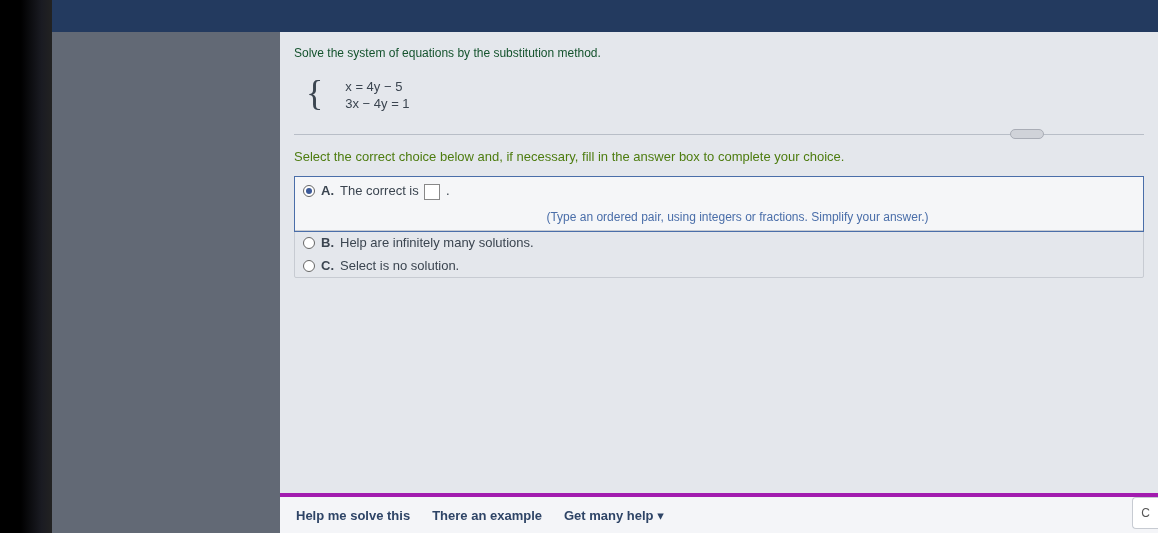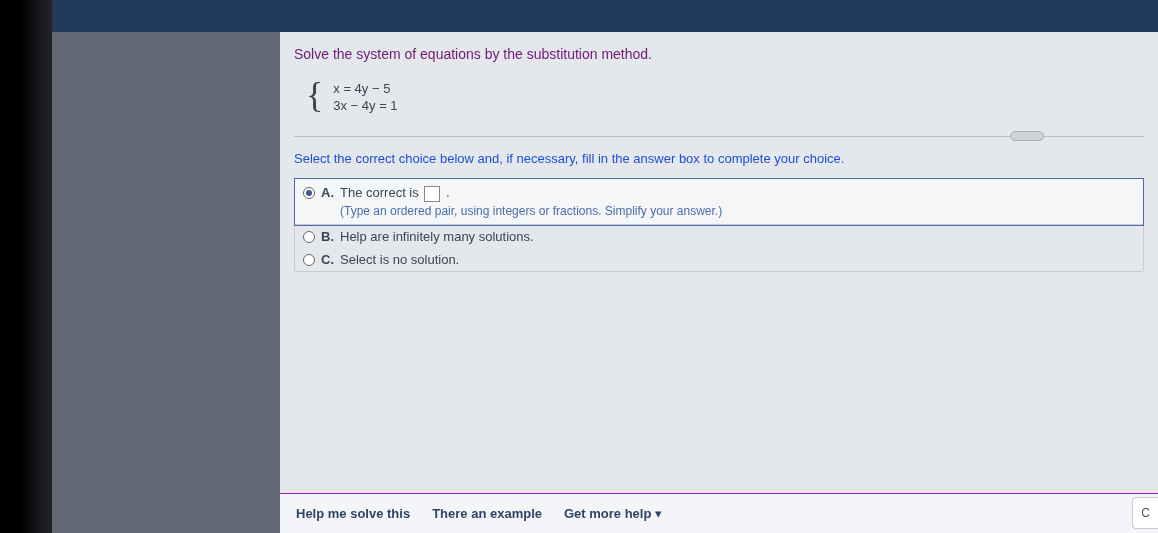--- a/index.html
+++ b/index.html
@@ -2,38 +2,38 @@
 <html><head>
   <meta charset="utf-8">
   <style>
     * { margin: 0; padding: 0; box-sizing: border-box; }
     body { font-family: Arial, Helvetica, sans-serif; background: #111; width: 1158px; height: 533px; position: relative; overflow: hidden; }
     .edge-left { position: absolute; left: 0; top: 0; width: 52px; height: 100%; background: linear-gradient(90deg,#000 40%, #1a1b22 80%, #222 100%); }
     .topbar { position: absolute; left: 52px; right: 0; top: 0; height: 32px; background: #233a5f; }
     .content { position: absolute; left: 280px; right: 0; top: 32px; bottom: 0; background: #e4e7ec; padding: 14px 0 0 0; }
     .left-gray { position: absolute; left: 52px; top: 32px; width: 228px; bottom:0; background:#626975; }
     .question-area { padding: 0 14px; }
-    .instr { color: #701a75; font-size: 14px; margin-bottom: 14px; }
+    .instr { color: #14532d; font-size: 12px; margin-bottom: 14px; }
     .eq-block { display: flex; align-items: center; margin: 0 0 18px 12px; color: #3b4550; font-size: 13px; }
     .brace { font-size: 36px; font-weight: 300; color: #3b4550; margin-right: 6px; font-family: 'Times New Roman', serif; position: relative; top: -2px;}
-    .eq-lines div { margin: 2px 4px; }
+    .eq-lines div { margin: 2px 16px; }
     .hr-wrap { position: relative; height: 1px; background: #b8bec7; margin: 10px 0 14px 0; }
     .slider-knob { position: absolute; right: 100px; top: -5px; width: 34px; height: 10px; border-radius: 5px; background: #d0d3d9; border: 1px solid #a9adb6; }
-    .select-instr { color: #1d4ed8; font-size: 13px; margin: 8px 14px 12px 14px; }
+    .select-instr { color: #4d7c0f; font-size: 13px; margin: 8px 14px 12px 14px; }
     .choices { margin: 0 14px; border: 1px solid #c7cbd2; border-radius: 2px; }
     .choice-row { display:flex; align-items:flex-start; padding: 6px 8px; font-size: 13px; color:#3b4550;}
     .choice-a { border-bottom: 1px solid #c7cbd2; background:#f5f6f8; outline: 1px solid #4a6ea9; position: relative; z-index:1;}
     .radio { width: 12px; height: 12px; border-radius:50%; border:1px solid #666; margin-right:6px; margin-top:2px; flex-shrink:0; display:flex; align-items:center; justify-content:center; background:#fff;}
     .radio.sel::after { content:""; width:6px; height:6px; border-radius:50%; background:#3b5998; display:block;}
     .lbl-letter { font-weight: bold; margin-right: 6px; white-space:nowrap;}
     .choice-body { flex: 1; }
     .answer-box { display:inline-block; width: 16px; height: 16px; border: 1px solid #888; background:#fff; vertical-align: middle; margin: 0 2px;}
-    .hint { color:#4a6ea9; font-size:12px; margin-top: 2px;}
+    .hint { color:#4a6ea9; font-size:12px; margin-top: 10px; text-align: center;}
     .rowbc { padding: 4px 8px;}
-    .bottom-bar { position: absolute; left: 0; right:0; bottom: 0; height: 40px; background:#f4f5f8; border-top: 1px solid #a21caf;  display:flex; align-items:center; padding: 0 16px; color:#2e4466; font-size:13px; font-weight:bold;}
+    .bottom-bar { position: absolute; left: 0; right:0; bottom: 0; height: 40px; background:#f4f5f8; border-top: 4px solid #a21caf;  display:flex; align-items:center; padding: 0 16px; color:#2e4466; font-size:13px; font-weight:bold;}
     .bottom-bar span { margin-right: 22px; cursor:pointer;}
     .dropdown-indicator::after{content:" \25BE"; font-weight:normal;}
     .corner-btn { position:absolute; right: 0; bottom: 4px; width: 26px; height: 32px; border:1px solid #c7cbd2; border-right:none; border-radius: 4px 0 0 4px; background:#fff; display:flex; align-items:center; justify-content:center; color:#555; font-size:12px;}
   </style>
 </head>
 <body>
 
 <div class="edge-left"></div>
 <div class="topbar"></div>
 <div class="left-gray"></div>
@@ -74,18 +74,18 @@
     <div class="choice-row rowbc">
       <div class="radio"></div>
       <span class="lbl-letter">C.</span>
       <span>Select is no solution.</span>
     </div>
   </div>
 
   <div class="bottom-bar">
     <span>Help me solve this</span>
     <span>There an example</span>
-    <span class="dropdown-indicator">Get more help</span>
+    <span class="dropdown-indicator">Get many help</span>
   </div>
   <div class="corner-btn">
     <span>C</span>
   </div>
 </div>
 
 </body></html>

